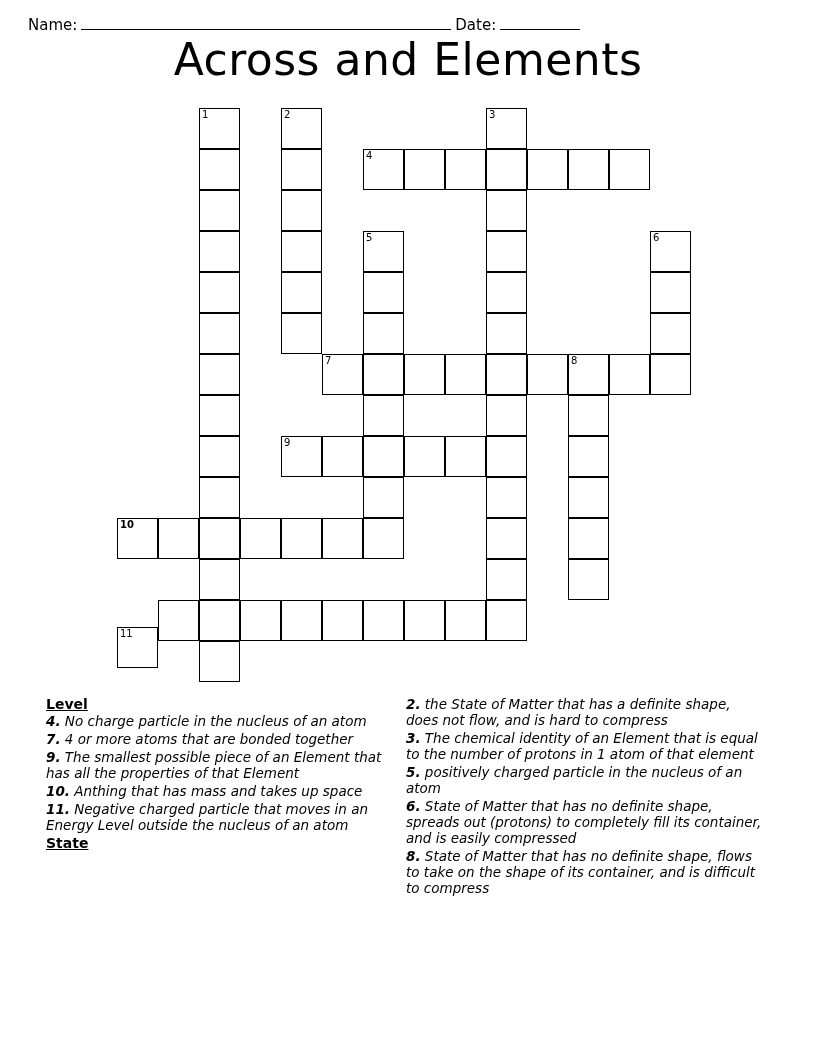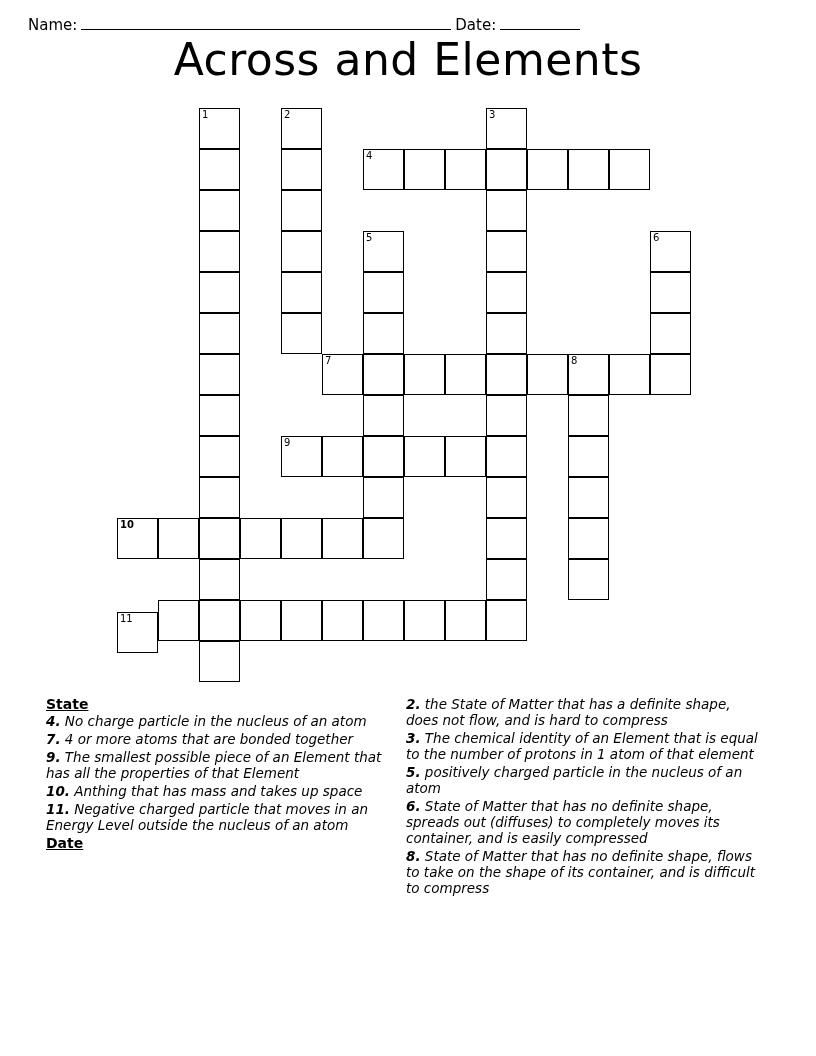--- a/index.html
+++ b/index.html
@@ -214,51 +214,51 @@
       <div class="cell" style="left: 199px; top: 410px;"></div>
       <div class="cell" style="left: 240px; top: 410px;"></div>
       <div class="cell" style="left: 281px; top: 410px;"></div>
       <div class="cell" style="left: 322px; top: 410px;"></div>
       <div class="cell" style="left: 363px; top: 410px;"></div>
       <div class="cell" style="left: 486px; top: 410px;"></div>
       <div class="cell" style="left: 568px; top: 410px;"></div>
       <div class="cell" style="left: 199px; top: 451px;"></div>
       <div class="cell" style="left: 486px; top: 451px;"></div>
       <div class="cell" style="left: 568px; top: 451px;"></div>
-      <div class="cell" style="left: 117px; top: 504px;">
+      <div class="cell" style="left: 117px; top: 519px;">
         <span class="num">11</span>
       </div>
       <div class="cell" style="left: 158px; top: 492px;"></div>
       <div class="cell" style="left: 199px; top: 492px;"></div>
       <div class="cell" style="left: 240px; top: 492px;"></div>
       <div class="cell" style="left: 281px; top: 492px;"></div>
       <div class="cell" style="left: 322px; top: 492px;"></div>
       <div class="cell" style="left: 363px; top: 492px;"></div>
       <div class="cell" style="left: 404px; top: 492px;"></div>
       <div class="cell" style="left: 445px; top: 492px;"></div>
       <div class="cell" style="left: 486px; top: 492px;"></div>
       <div class="cell" style="left: 199px; top: 533px;"></div>
     </div>
 
   <div class="clues">
     <div class="clue-col left">
-      <span class="clue-heading">State</span>
+      <span class="clue-heading">Level</span>
       <div id="left-clues">
           <span class="clue"><b>4.</b><span> No charge particle in the nucleus of an atom</span></span>
           <span class="clue"><b>7.</b><span> 4 or more atoms that are bonded together</span></span>
           <span class="clue"><b>9.</b><span> The smallest possible piece of an Element that has all the properties of that Element</span></span>
           <span class="clue"><b>10.</b><span> Anthing that has mass and takes up space</span></span>
           <span class="clue"><b>11.</b><span> Negative charged particle that moves in an Energy Level outside the nucleus of an atom</span></span>
         </div>
-      <span class="clue-heading">Date</span>
+      <span class="clue-heading">State</span>
     </div>
     <div class="clue-col right">
       <div id="right-clues">
           <span class="clue"><b>2.</b><span> the State of Matter that has a definite shape, does not flow, and is hard to compress</span></span>
           <span class="clue"><b>3.</b><span> The chemical identity of an Element that is equal to the number of protons in 1 atom of that element</span></span>
           <span class="clue"><b>5.</b><span> positively charged particle in the nucleus of an atom</span></span>
-          <span class="clue"><b>6.</b><span> State of Matter that has no definite shape, spreads out (diffuses) to completely moves its container, and is easily compressed</span></span>
+          <span class="clue"><b>6.</b><span> State of Matter that has no definite shape, spreads out (protons) to completely fill its container, and is easily compressed</span></span>
           <span class="clue"><b>8.</b><span> State of Matter that has no definite shape, flows to take on the shape of its container, and is difficult to compress</span></span>
         </div>
     </div>
   </div>
 
 </div>
 
 </body></html>

